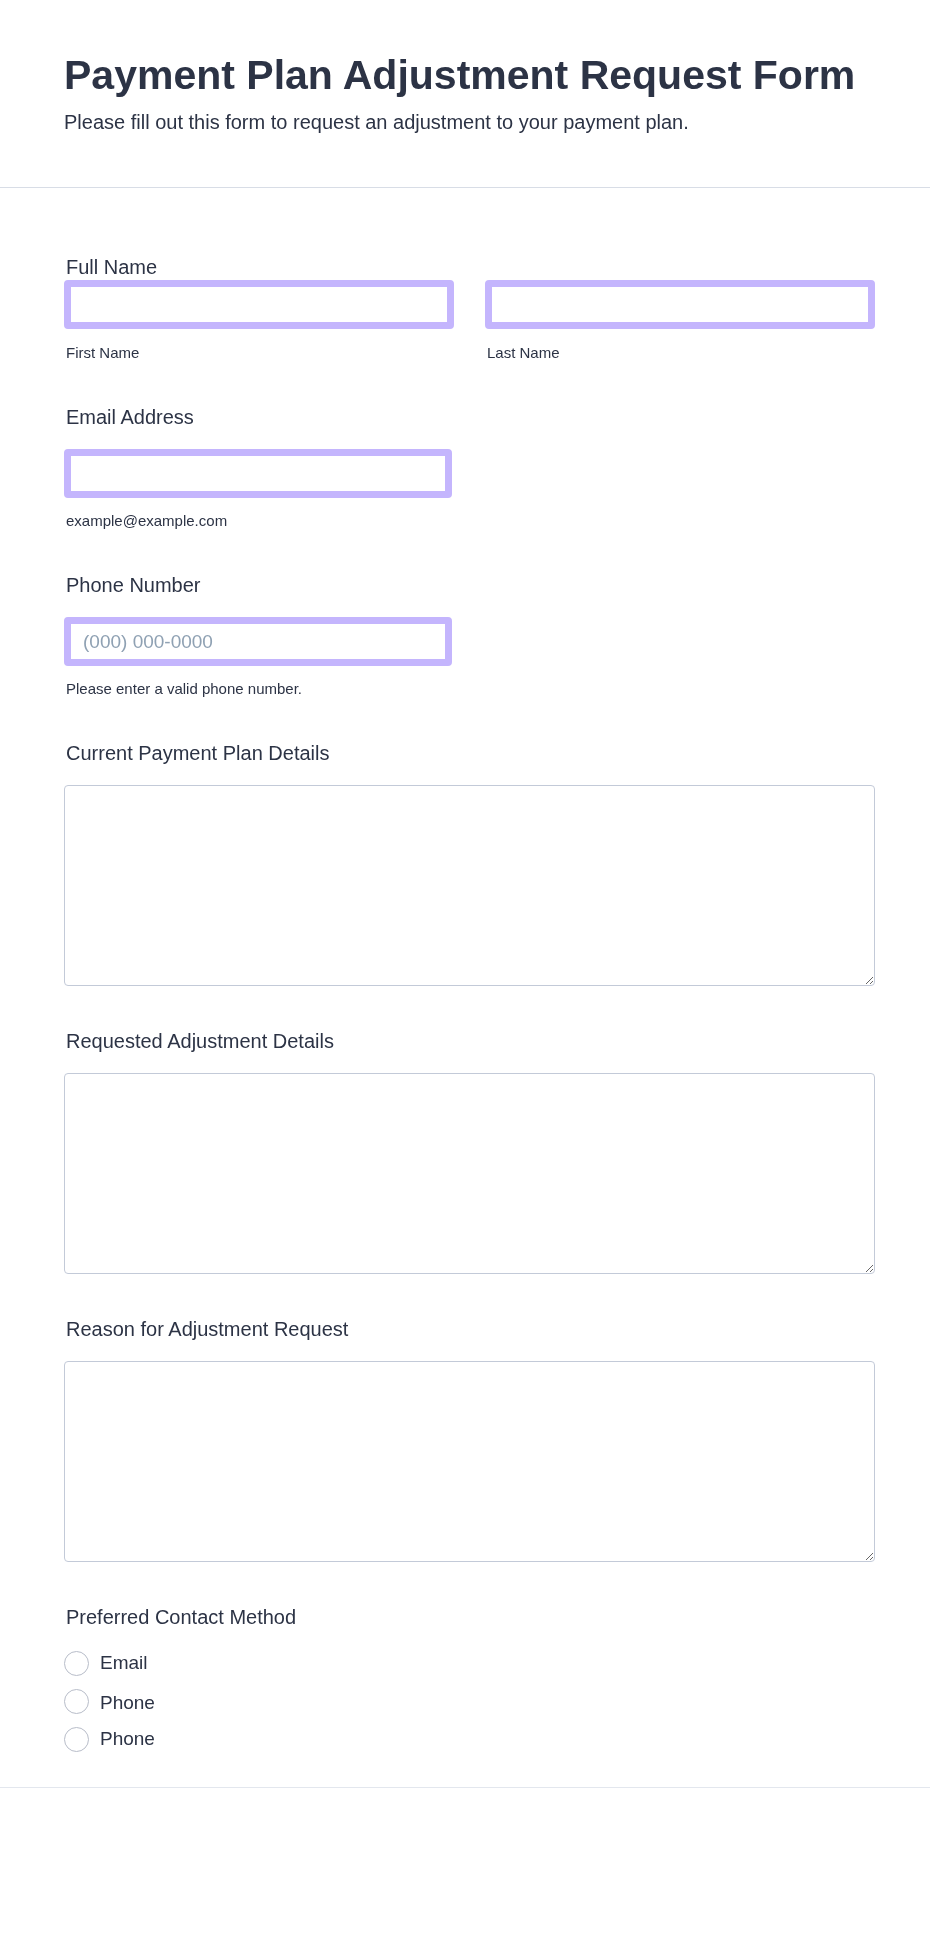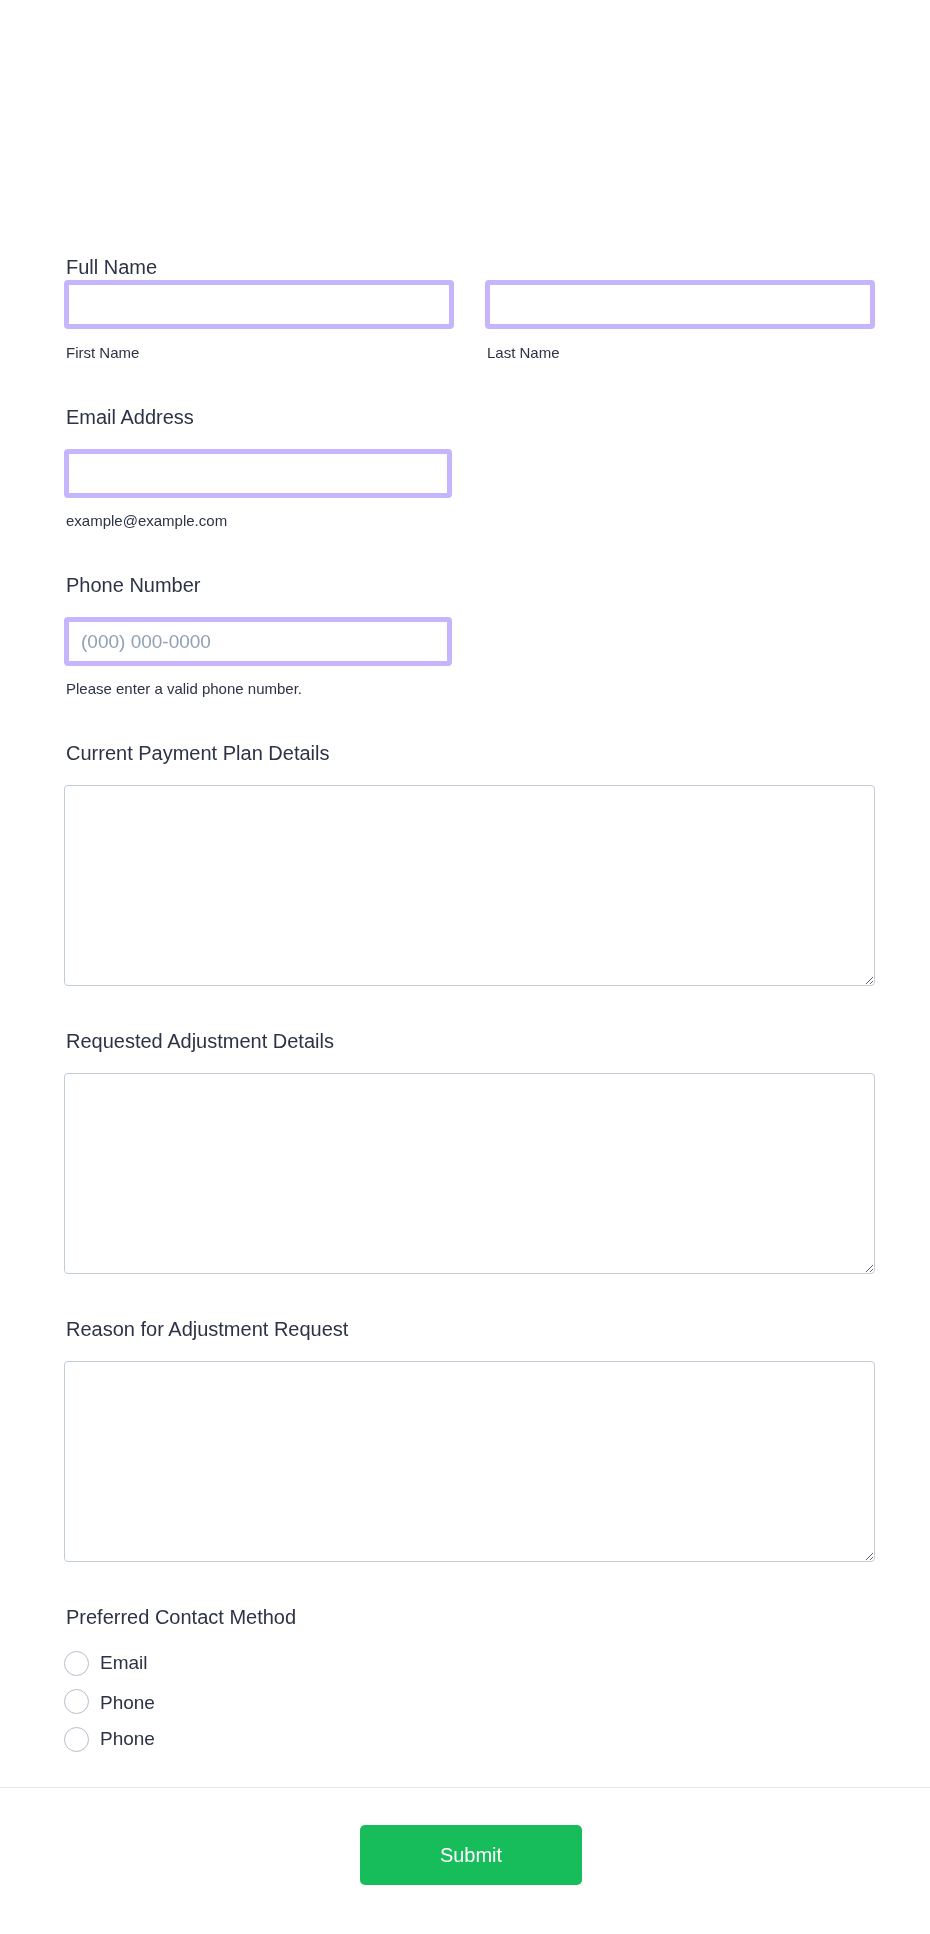--- a/index.html
+++ b/index.html
@@ -28,21 +28,21 @@
     .label {
       position: absolute; left: 66px;
       font-size: 20px; color: #2c3345; white-space: nowrap;
     }
     .sublabel {
       position: absolute;
       font-size: 15px; color: #2c3345; white-space: nowrap;
     }
     .input {
       position: absolute; height: 49px;
-      border: 5px solid #c4b5fd; border-radius: 4px; background: #fff;
+      border: 7px solid #c4b5fd; border-radius: 4px; background: #fff;
       font-size: 19px; padding: 0 12px; color: #2c3345;
       font-family: "Liberation Sans", "DejaVu Sans", sans-serif;
       outline: none;
     }
     .input::placeholder { color: #8fa1b3; }
     .textarea {
       position: absolute; left: 64px; width: 811px; height: 201px;
       border: 1px solid #c3cad8; border-radius: 4px; background: #fff;
       resize: vertical; font-size: 18px; padding: 10px 12px;
       font-family: "Liberation Sans", "DejaVu Sans", sans-serif;
@@ -69,20 +69,24 @@
       background: #18bd5b; color: #fff; border: none; border-radius: 5px;
       font-size: 20px; font-family: "Liberation Sans", "DejaVu Sans", sans-serif;
       cursor: pointer;
     }
   </style>
 </head>
 <body>
 
 <div class="page">
 
+  <div class="header">
+    <h1>Payment Plan Adjustment Request Form</h1>
+    <div class="subtitle">Please fill out this form to request an adjustment to your payment plan.</div>
+  </div>
 
   <div class="label" style="top:256px;">Full Name</div>
   <input class="input" style="left: 64px; top: 280px; width: 390px;" type="text" placeholder="">
   <div class="sublabel" style="left:66px; top:344px;text-align:center;">First Name</div>
   <input class="input" style="left: 485px; top: 280px; width: 390px;" type="text" placeholder="">
   <div class="sublabel" style="left:487px; top:344px;">Last Name</div>
 
   <div class="label" style="top:406px;">Email Address</div>
   <input class="input" style="left: 64px; top: 449px; width: 388px;" type="email" placeholder="">
   <div class="sublabel" style="left:66px; top:512px;">example@example.com</div>
@@ -110,14 +114,13 @@
     <span class="radio-circle"></span>
     <span class="radio-text">Phone</span>
   </div>
   <div class="radio-row" style="top:1726px;">
     <span class="radio-circle"></span>
     <span class="radio-text">Phone</span>
   </div>
 
   <div class="footer-line"></div>
 
-  <button class="submit">Submit</button>
 </div>
 
 </body></html>

